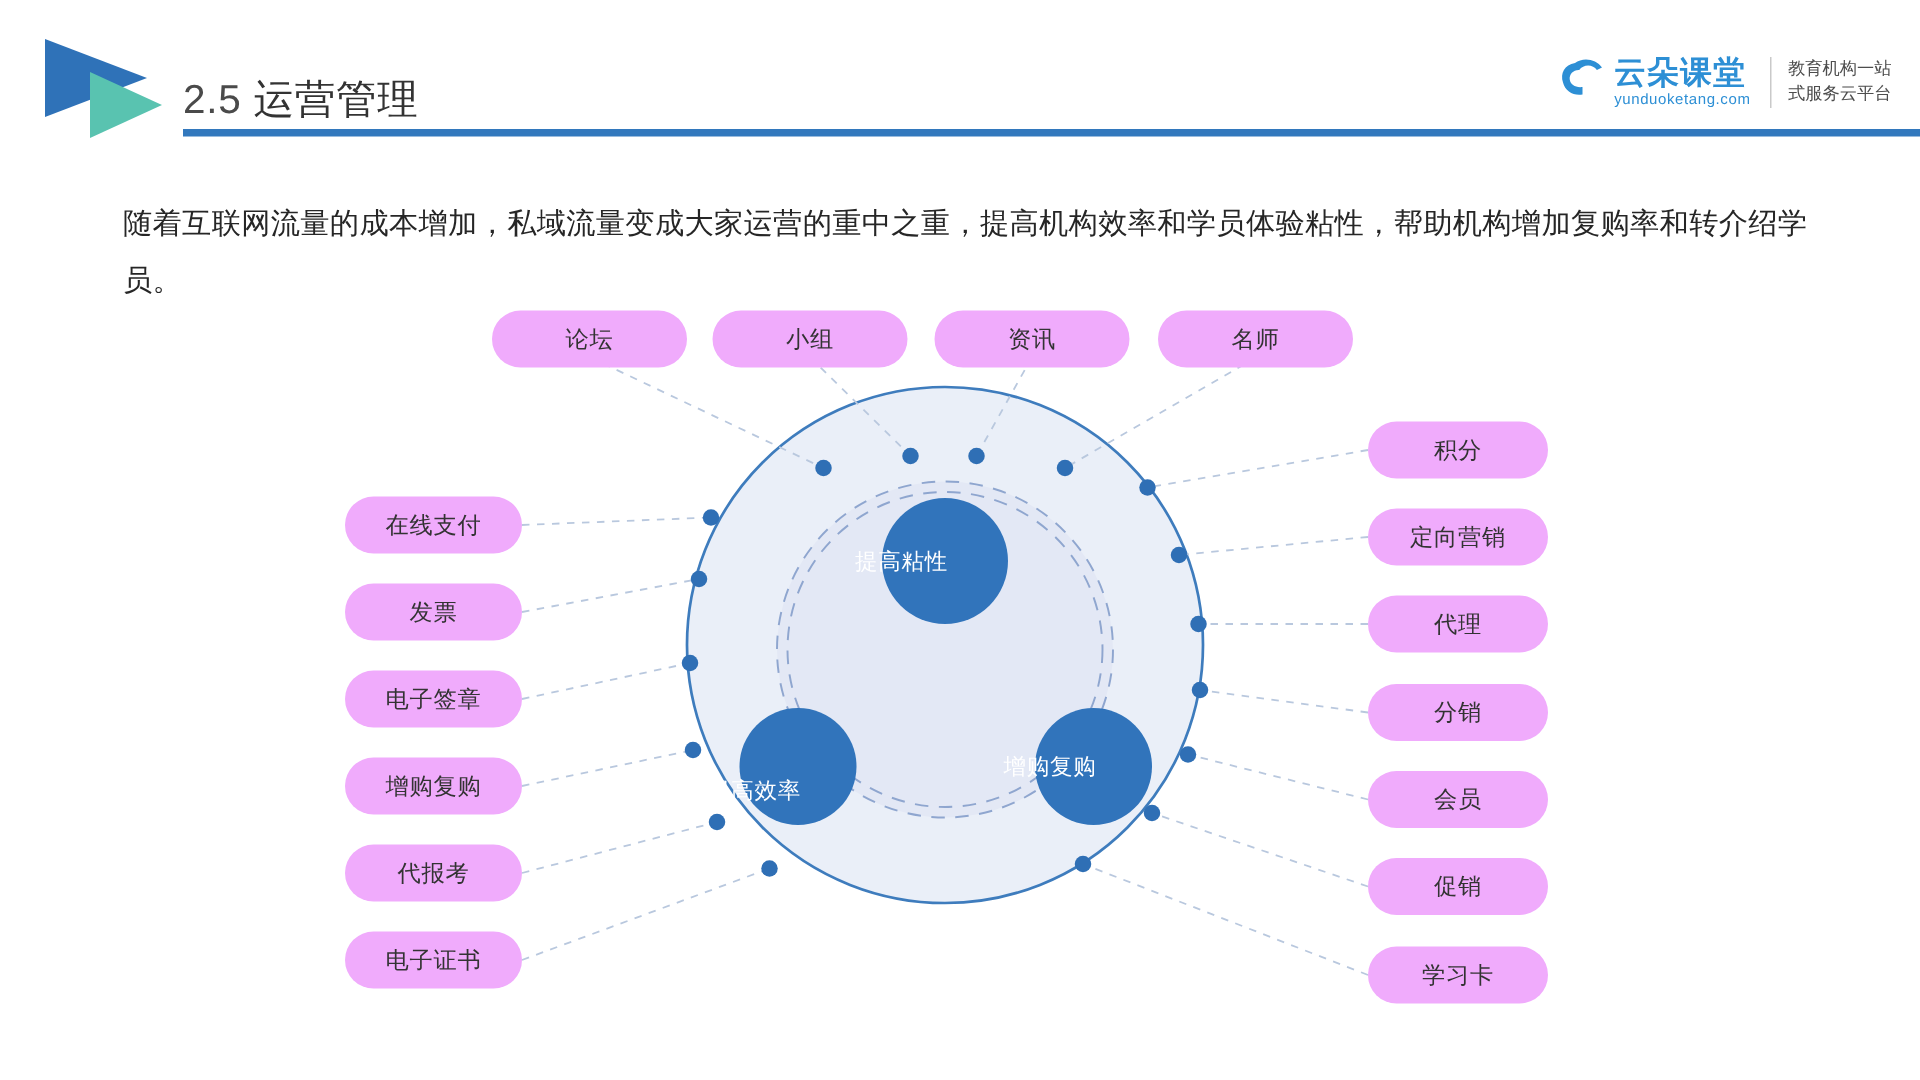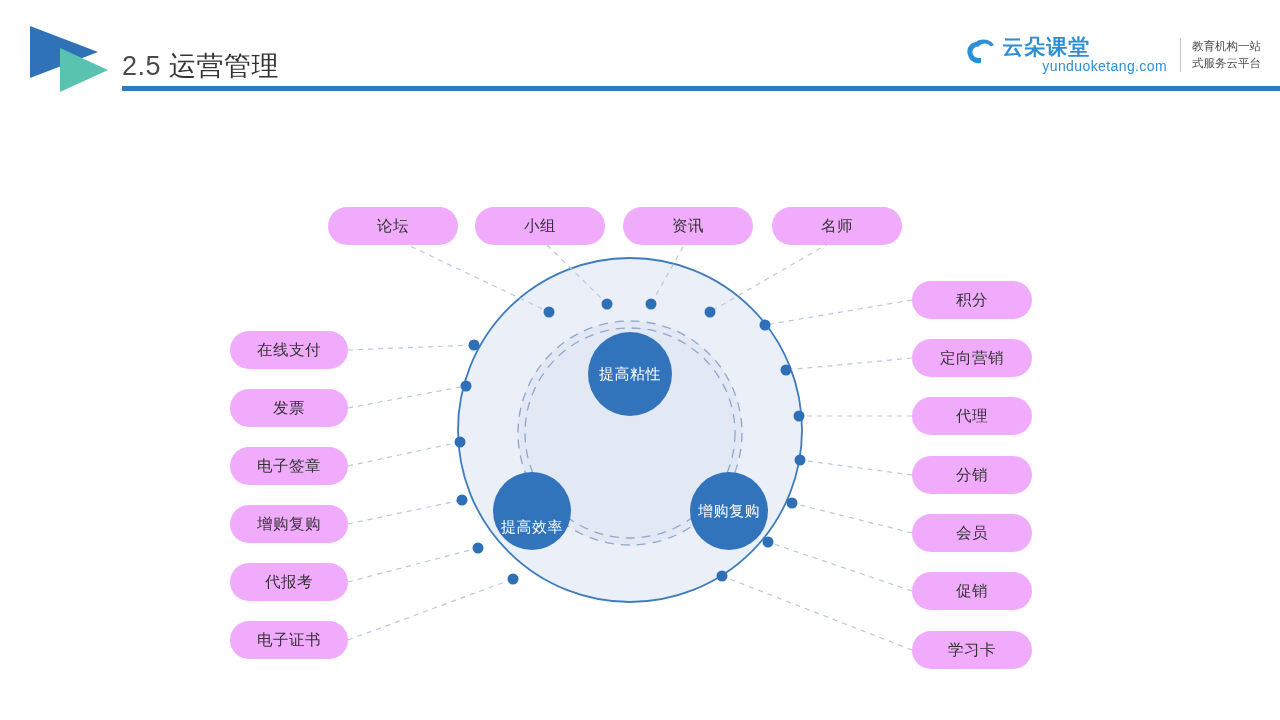--- a/index.html
+++ b/index.html
@@ -49,22 +49,22 @@
   #brand-wordmark {
     display: flex; flex-direction: column;
     justify-content: center;
     margin-left: -2px;
   }
   #brand-cn {
     font-size: 21px; font-weight: 700; color: #2d8fd5;
     letter-spacing: 1px; line-height: 1.05;
   }
   #brand-en {
-    font-size: 14px; color: #2d8fd5; letter-spacing: 0.4px;
-    line-height: 1.1; margin-top: 1px; margin-left: 40px;
+    font-size: 10px; color: #2d8fd5; letter-spacing: 0.4px;
+    line-height: 1.1; margin-top: 1px;
   }
   #brand-divider {
     width: 1px; height: 34px; background: #c9c9c9;
     margin: 0 11px 0 13px;
   }
   #brand-tagline {
     font-size: 11.5px; color: #4d4d4d; line-height: 1.45;
     width: 74px;
   }
 
@@ -101,21 +101,21 @@
     white-space: nowrap;
   }
 
   .hub-label {
     position: absolute;
     color: #ffffff;
     font-size: 15px;
     letter-spacing: 0.5px;
     white-space: nowrap;
     pointer-events: none;
-    text-align: center;
+    text-align: left;
   }
 </style>
 </head>
 <body>
 
 <div id="slide">
 
   <div id="header-logo">
     <svg width="92" height="72" viewBox="0 0 92 72" xmlns="http://www.w3.org/2000/svg">
       <polygon points="6,4 6,56 74,30" fill="#2f72b8"></polygon>
@@ -135,20 +135,21 @@
       </svg>
     </div>
     <div id="brand-wordmark">
       <div id="brand-cn">云朵课堂</div>
       <div id="brand-en">yunduoketang.com</div>
     </div>
     <div id="brand-divider"></div>
     <div id="brand-tagline">教育机构一站式服务云平台</div>
   </div>
 
+  <p id="intro">随着互联网流量的成本增加，私域流量变成大家运营的重中之重，提高机构效率和学员体验粘性，帮助机构增加复购率和转介绍学员。</p>
 
   <div id="diagram">
 
     <svg width="1280" height="500" xmlns="http://www.w3.org/2000/svg">
       <defs>
         <clipPath id="ringClip">
           <circle cx="630" cy="240" r="172"></circle>
         </clipPath>
       </defs>
 

